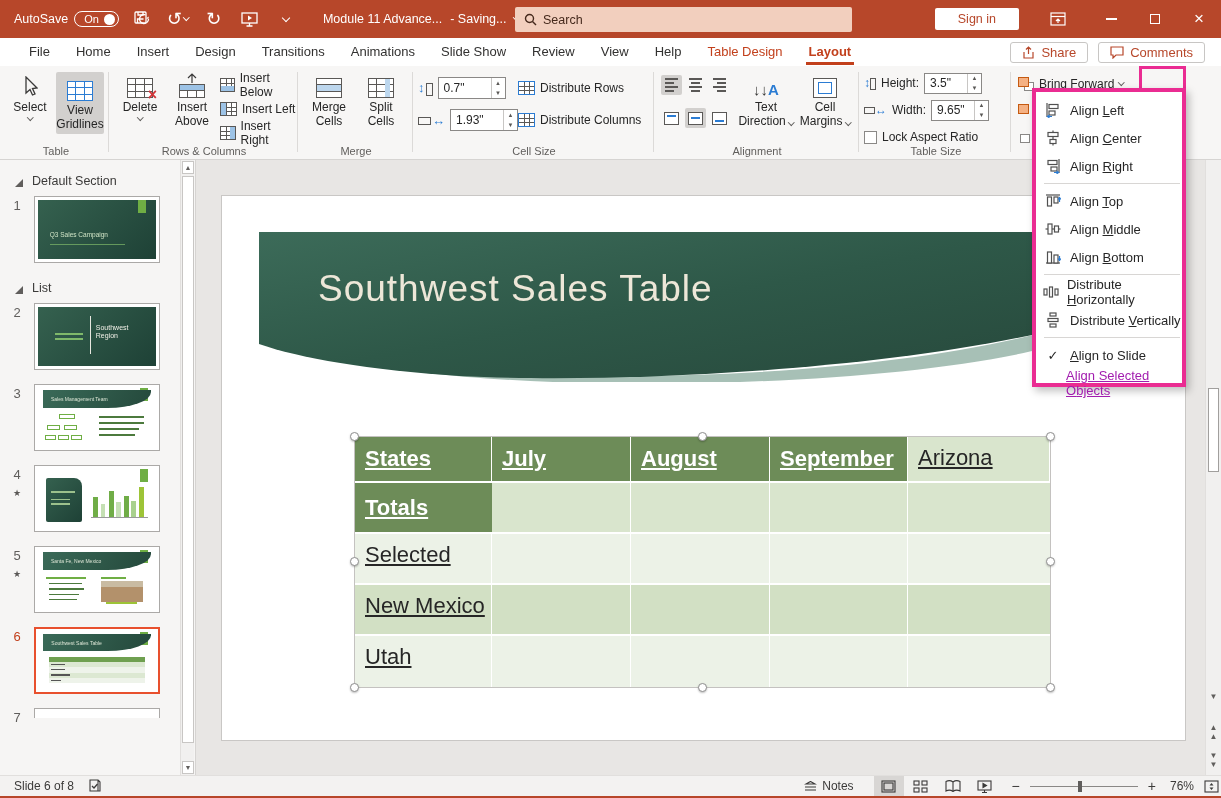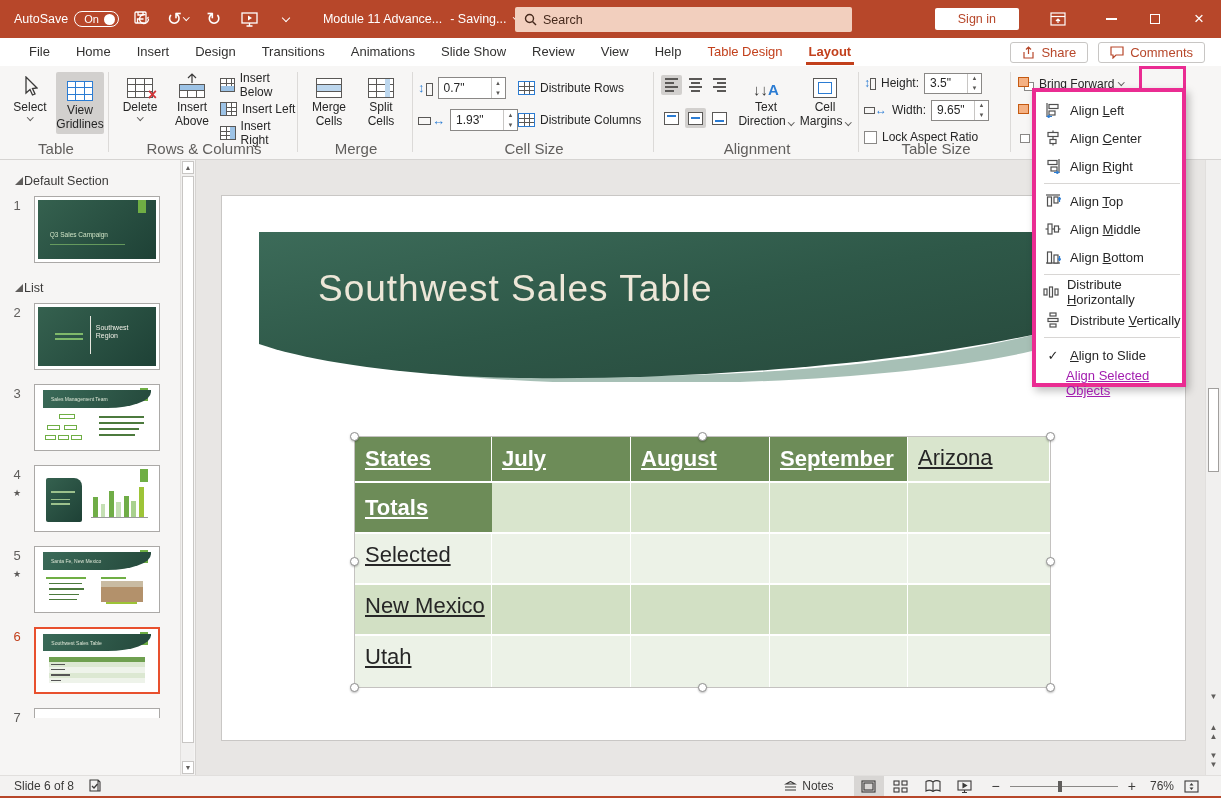--- a/index.html
+++ b/index.html
@@ -32,21 +32,21 @@
   .tab { padding:5px 13px 6px; font-size:13px; color:#323130; cursor:default; position:relative; }
   .tab.ctx { color:#C2401C; }
   .tab.active { color:#C2401C; font-weight:bold; }
   .tab.active::after { content:""; position:absolute; left:10px; right:10px; bottom:0; height:3px; background:#C2401C; }
   .tabrow-right { margin-left:auto; display:flex; gap:10px; padding-right:16px; }
   .pill-btn { display:flex; align-items:center; gap:6px; border:1px solid #C8C6C4; border-radius:3px; padding:2px 11px; font-size:13px; color:#B7472A; background:#fff; }
 
   
   .ribbon { position:absolute; top:66px; left:0; width:100%; height:94px; background:#F7F6F5; border-bottom:1px solid #D6D4D2; }
   .rgroup { position:absolute; top:0; height:93px; }
-  .rgroup .glabel { position:absolute; bottom:2px; left:0; right:0; text-align:center; font-size:15px; color:#605E5C; }
+  .rgroup .glabel { position:absolute; bottom:2px; left:0; right:0; text-align:center; font-size:11px; color:#605E5C; }
   .gsep { position:absolute; top:6px; width:1px; height:80px; background:#DCDAD8; }
   .bigbtn { position:absolute; width:48px; display:flex; flex-direction:column; align-items:center; gap:3px; text-align:center; font-size:12px; color:#262626; line-height:1.15; cursor:default; }
   .bigbtn .bicon { height:26px; display:flex; align-items:flex-end; justify-content:center; }
   .bigbtn.active { background:#D2D0CE; border-radius:2px; padding:3px 0 2px; }
   .smallbtn { position:absolute; display:flex; align-items:center; gap:5px; font-size:12px; color:#262626; height:22px; cursor:default; }
   .tico { position:relative; display:inline-block; background:#fff; border:1px solid #5a5856; }
   .tico.g24 { width:26px; height:20px;
     background-image:repeating-linear-gradient(to right,transparent 0 7.3px,#5a5856 7.3px 8.3px),
                      repeating-linear-gradient(to bottom,transparent 0 5.3px,#5a5856 5.3px 6.3px); }
   .tico.g16 { width:17px; height:14px;
@@ -84,21 +84,21 @@
   .menu-item { height:28px; display:flex; align-items:center; font-size:13px; color:#262626; cursor:default; }
   .mi-icon { width:34px; display:flex; align-items:center; justify-content:center; }
   .mi-label .key { text-decoration:underline; }
   .menu-item.disabled { color:#a21caf;text-decoration:underline; }
   .menu-sep { height:1px; background:#D8D6D4; margin:3px 2px 3px 8px; }
   .mcheck { color:#262626; font-size:13px; }
 
   
   .workspace { position:absolute; top:160px; left:196px; right:16px; bottom:23px; background:#E8E6E4; }
   .sidebar { position:absolute; top:160px; left:0; width:196px; bottom:23px; background:#F6F5F4; border-right:1px solid #D6D4D2; overflow:hidden; }
-  .sec-head { display:flex; align-items:center; font-size:12.5px; color:#3b3a39; margin:14px 0 4px 14px; }
+  .sec-head { display:flex; align-items:flex-end; gap:8px; font-size:12.5px; color:#3b3a39; margin:14px 0 4px 14px; }
   .tri { width:0; height:0; border-left:5px solid transparent; border-top:5px solid transparent; border-right:5px solid #605E5C; border-bottom:5px solid #605E5C; transform:scale(.8); }
   .srow { display:flex; margin:8px 0 14px 0; }
   .snum { width:34px; text-align:center; font-size:13px; color:#605E5C; padding-top:2px; }
   .snum .star { display:block; font-size:9px; color:#5a5856; margin-top:6px; }
   .srow.selected .snum { color:#C2401C; }
   .thumb { width:126px; height:67px; background:#fff; border:1px solid #ABA9A7; padding:3px; cursor:default; }
   .srow.selected .thumb { border:2px solid #E8502E; padding:2.5px; }
   .mini { width:100%; height:100%; position:relative; overflow:hidden; background:#fff; }
   .mini .bookmark { position:absolute; top:0; width:8px; height:13px; background:#6FAE44; }
   .mini.dark { background:linear-gradient(135deg,#35614F,#1E4136); }
@@ -120,21 +120,21 @@
   .side-scroll { position:absolute; top:160px; left:180px; width:14px; bottom:23px; background:#F1F0EF; border-left:1px solid #E1DFDD; }
   .sb-btn { position:absolute; left:1px; width:12px; height:13px; background:#fff; border:1px solid #C8C6C4; color:#605E5C; font-size:7px; display:flex; align-items:center; justify-content:center; }
   .side-thumb { position:absolute; left:1px; width:12px; background:#fff; border:1px solid #C8C6C4; }
   .main-scroll { position:absolute; top:160px; right:0; width:16px; bottom:23px; background:#F1F0EF; border-left:1px solid #E1DFDD; }
   .ms-thumb { position:absolute; left:2px; width:11px; top:228px; height:84px; background:#fff; border:1px solid #A19F9D; }
   .ms-arrow { position:absolute; left:1px; width:13px; height:14px; color:#605E5C; font-size:8px; display:flex; align-items:center; justify-content:center; }
 
   
   .statusbar { position:absolute; left:0; bottom:0; width:100%; height:23px; background:#F3F2F1; border-top:1px solid #E1DFDD; border-bottom:2px solid #B7472A; display:flex; align-items:center; font-size:12px; color:#3b3a39; }
   .sb-left { display:flex; align-items:center; gap:14px; padding-left:14px; }
-  .sb-right { margin-left:auto; display:flex; align-items:center; gap:2px; padding-right:22px; }
+  .sb-right { margin-left:auto; display:flex; align-items:center; gap:2px; padding-right:2px; }
   .viewbtn { width:30px; height:20px; display:flex; align-items:center; justify-content:center; }
   .viewbtn.active { background:#D8D6D4; }
   .zoom-track { position:relative; width:108px; height:1px; background:#8A8886; margin:0 8px; }
   .zoom-thumb { position:absolute; left:48px; top:-5px; width:4px; height:11px; background:#605E5C; }
   .notes-btn { display:flex; align-items:center; gap:5px; margin-right:18px; }
 </style>
 </head>
 <body>
 
 <div class="app">

